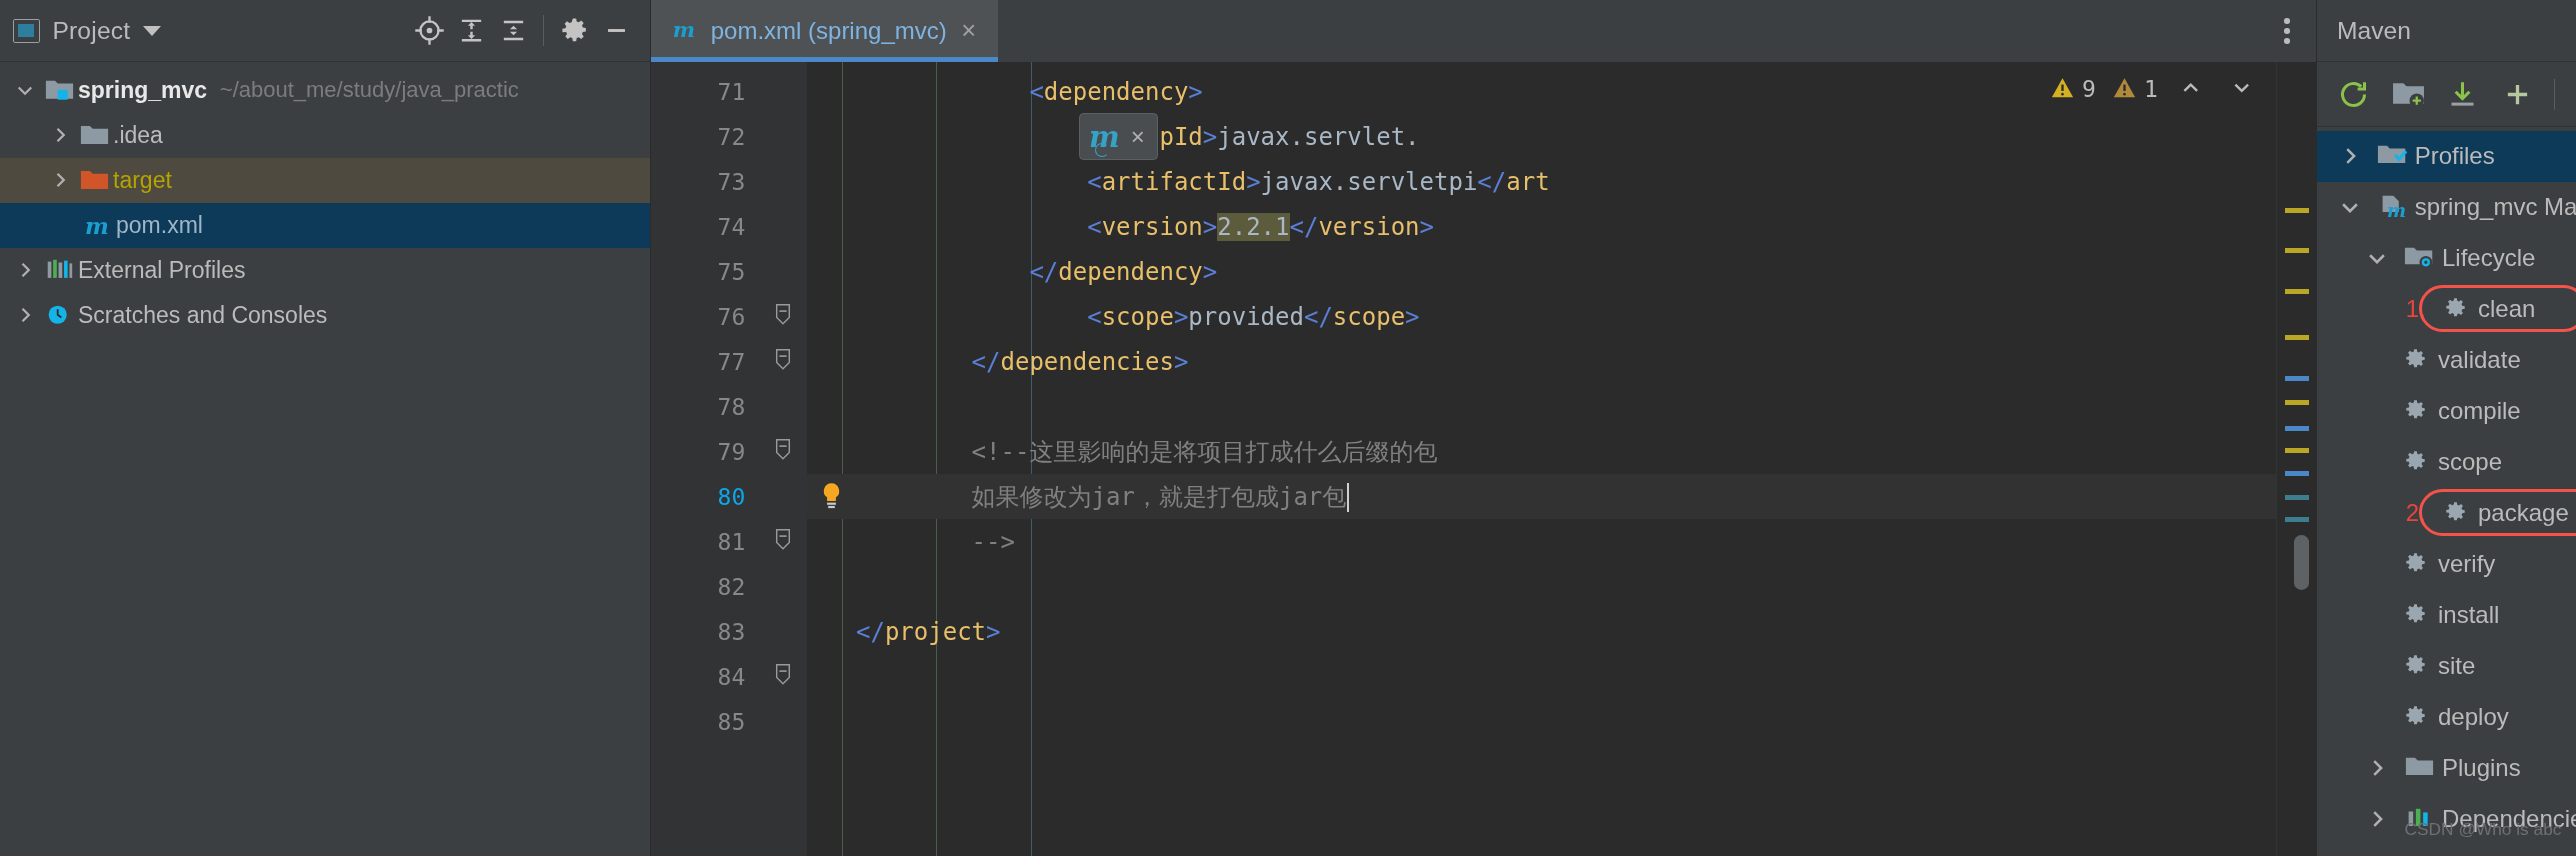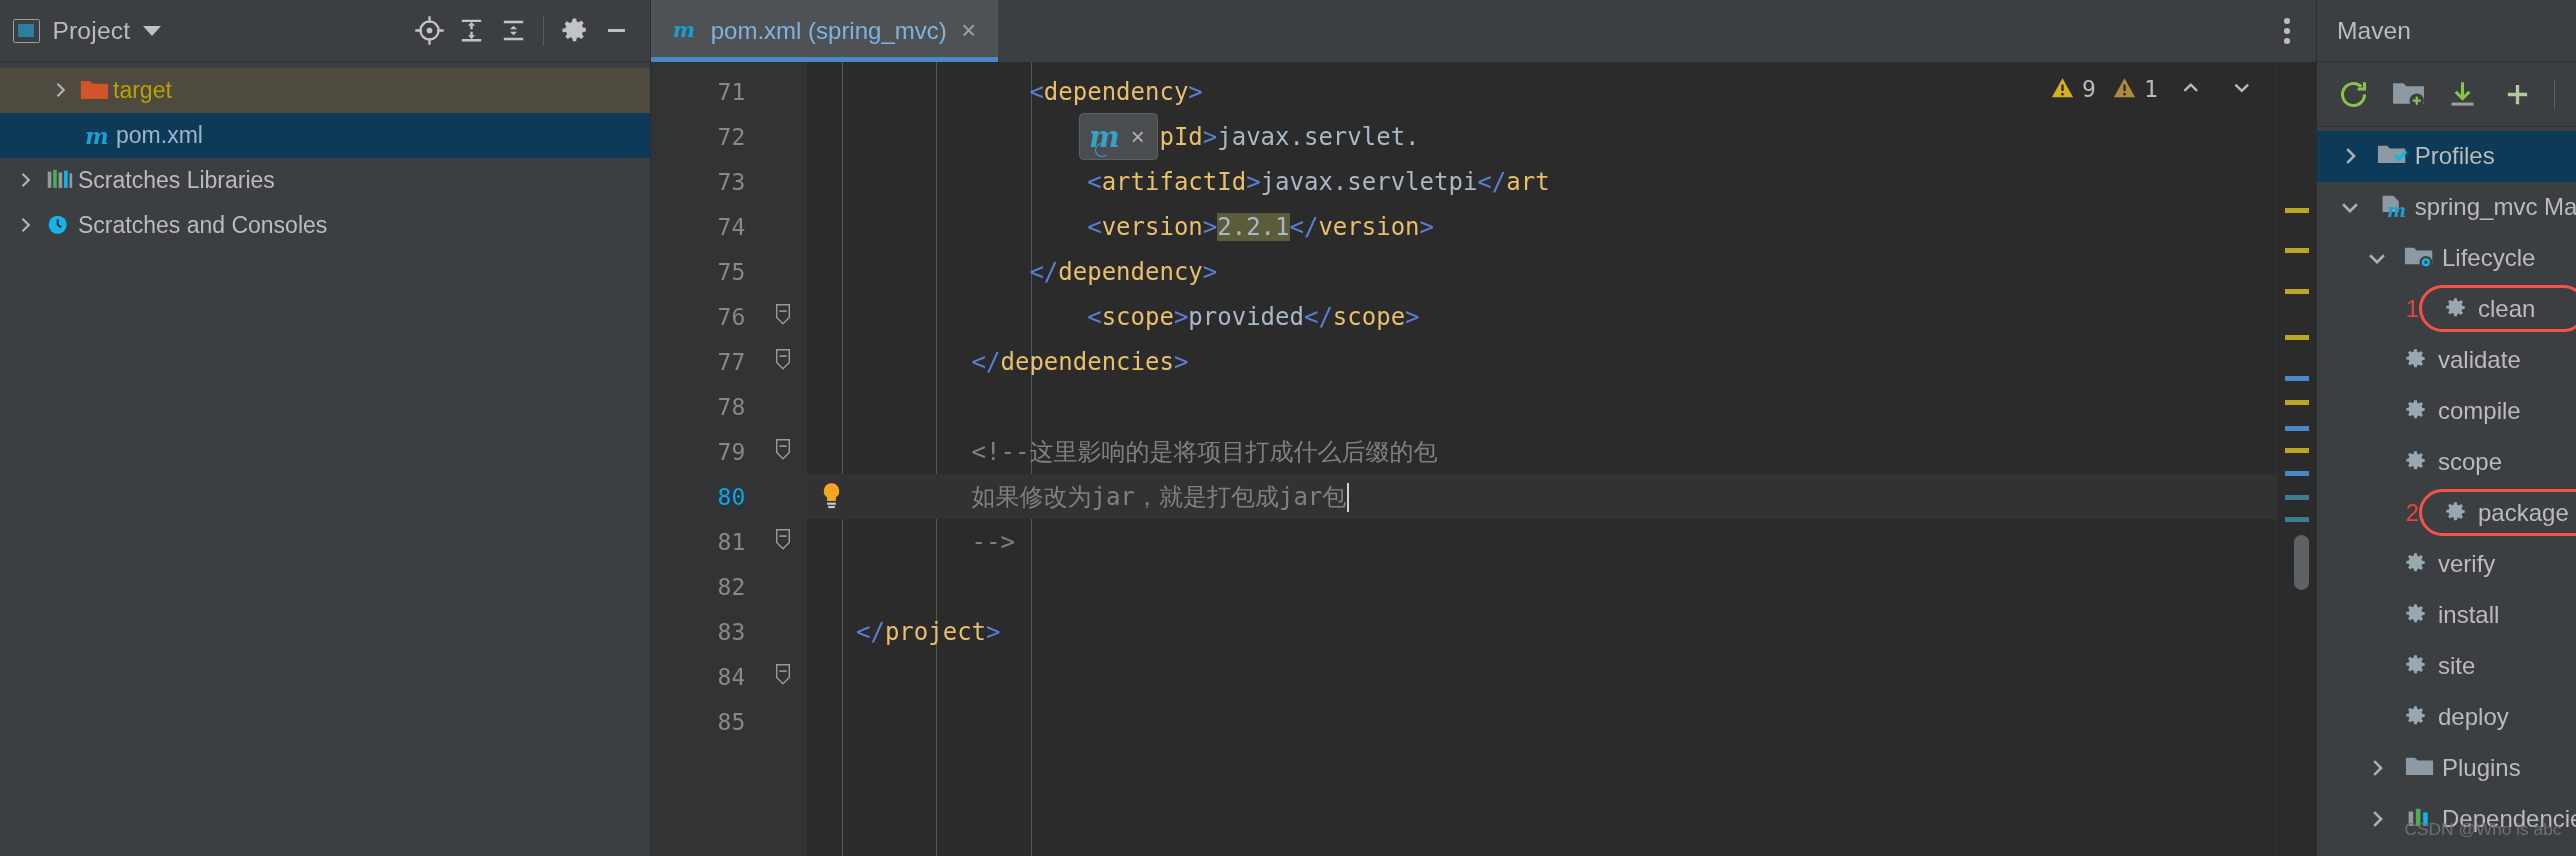--- a/index.html
+++ b/index.html
@@ -268,21 +268,49 @@
       </div>
       <div class="tb-btn">
         <svg width="29" height="29" viewBox="0 0 24 24">
             <path d="M5 12h14" stroke="#c3c3c3" stroke-width="2.4"></path>
           </svg>
       </div>
     </div>
 
     <div class="tree">
 
-
+      <div class="node indent-1">
+        <span class="arrow">
+          <svg width="20" height="20" viewBox="0 0 16 16">
+              <path d="M3 6l5 5 5-5" fill="none" stroke="#b0b0b0" stroke-width="1.8"></path>
+            </svg>
+        </span>
+        <span class="node-icon">
+          <svg width="29" height="25.5" viewBox="0 0 32 28">
+              <path fill="#8e9aa3" d="M1 4h10l3 3h17v17H1z"></path>
+              <rect x="14" y="14" width="11" height="11" fill="#14b3e8"></rect>
+            </svg>
+        </span>
+        <span class="node-label bold">spring_mvc</span>
+        <span class="node-path">~/about_me/study/java_practic</span>
+      </div>
+
+      <div class="node indent-2">
+        <span class="arrow">
+          <svg width="20" height="20" viewBox="0 0 16 16">
+              <path d="M6 3l5 5-5 5" fill="none" stroke="#b0b0b0" stroke-width="1.8"></path>
+            </svg>
+        </span>
+        <span class="node-icon">
+          <svg width="29" height="24" viewBox="0 0 32 26">
+              <path fill="#8e9aa3" d="M1 3h10l3 3h17v17H1z"></path>
+            </svg>
+        </span>
+        <span class="node-label">.idea</span>
+      </div>
 
 
       <div class="node indent-2 sel-target">
         <span class="arrow">
           <svg width="20" height="20" viewBox="0 0 16 16">
               <path d="M6 3l5 5-5 5" fill="none" stroke="#b0b0b0" stroke-width="1.8"></path>
             </svg>
         </span>
         <span class="node-icon">
           <svg width="29" height="24" viewBox="0 0 32 26">
@@ -309,21 +337,21 @@
         </span>
         <span class="node-icon">
           <svg width="29" height="25.5" viewBox="0 0 32 28">
               <rect x="3" y="5" width="4" height="18" fill="#8e9aa3"></rect>
               <rect x="9" y="3" width="4" height="20" fill="#4caf50"></rect>
               <rect x="15" y="6" width="4" height="17" fill="#8e9aa3"></rect>
               <rect x="21" y="4" width="4" height="19" fill="#14b3e8"></rect>
               <rect x="27" y="7" width="3" height="16" fill="#8e9aa3"></rect>
             </svg>
         </span>
-        <span class="node-label">Scratches Libraries</span>
+        <span class="node-label">External Profiles</span>
       </div>
 
       <div class="node indent-1">
         <span class="arrow">
           <svg width="20" height="20" viewBox="0 0 16 16">
               <path d="M6 3l5 5-5 5" fill="none" stroke="#b0b0b0" stroke-width="1.8"></path>
             </svg>
         </span>
         <span class="node-icon">
           <svg width="29" height="25.5" viewBox="0 0 32 28">

